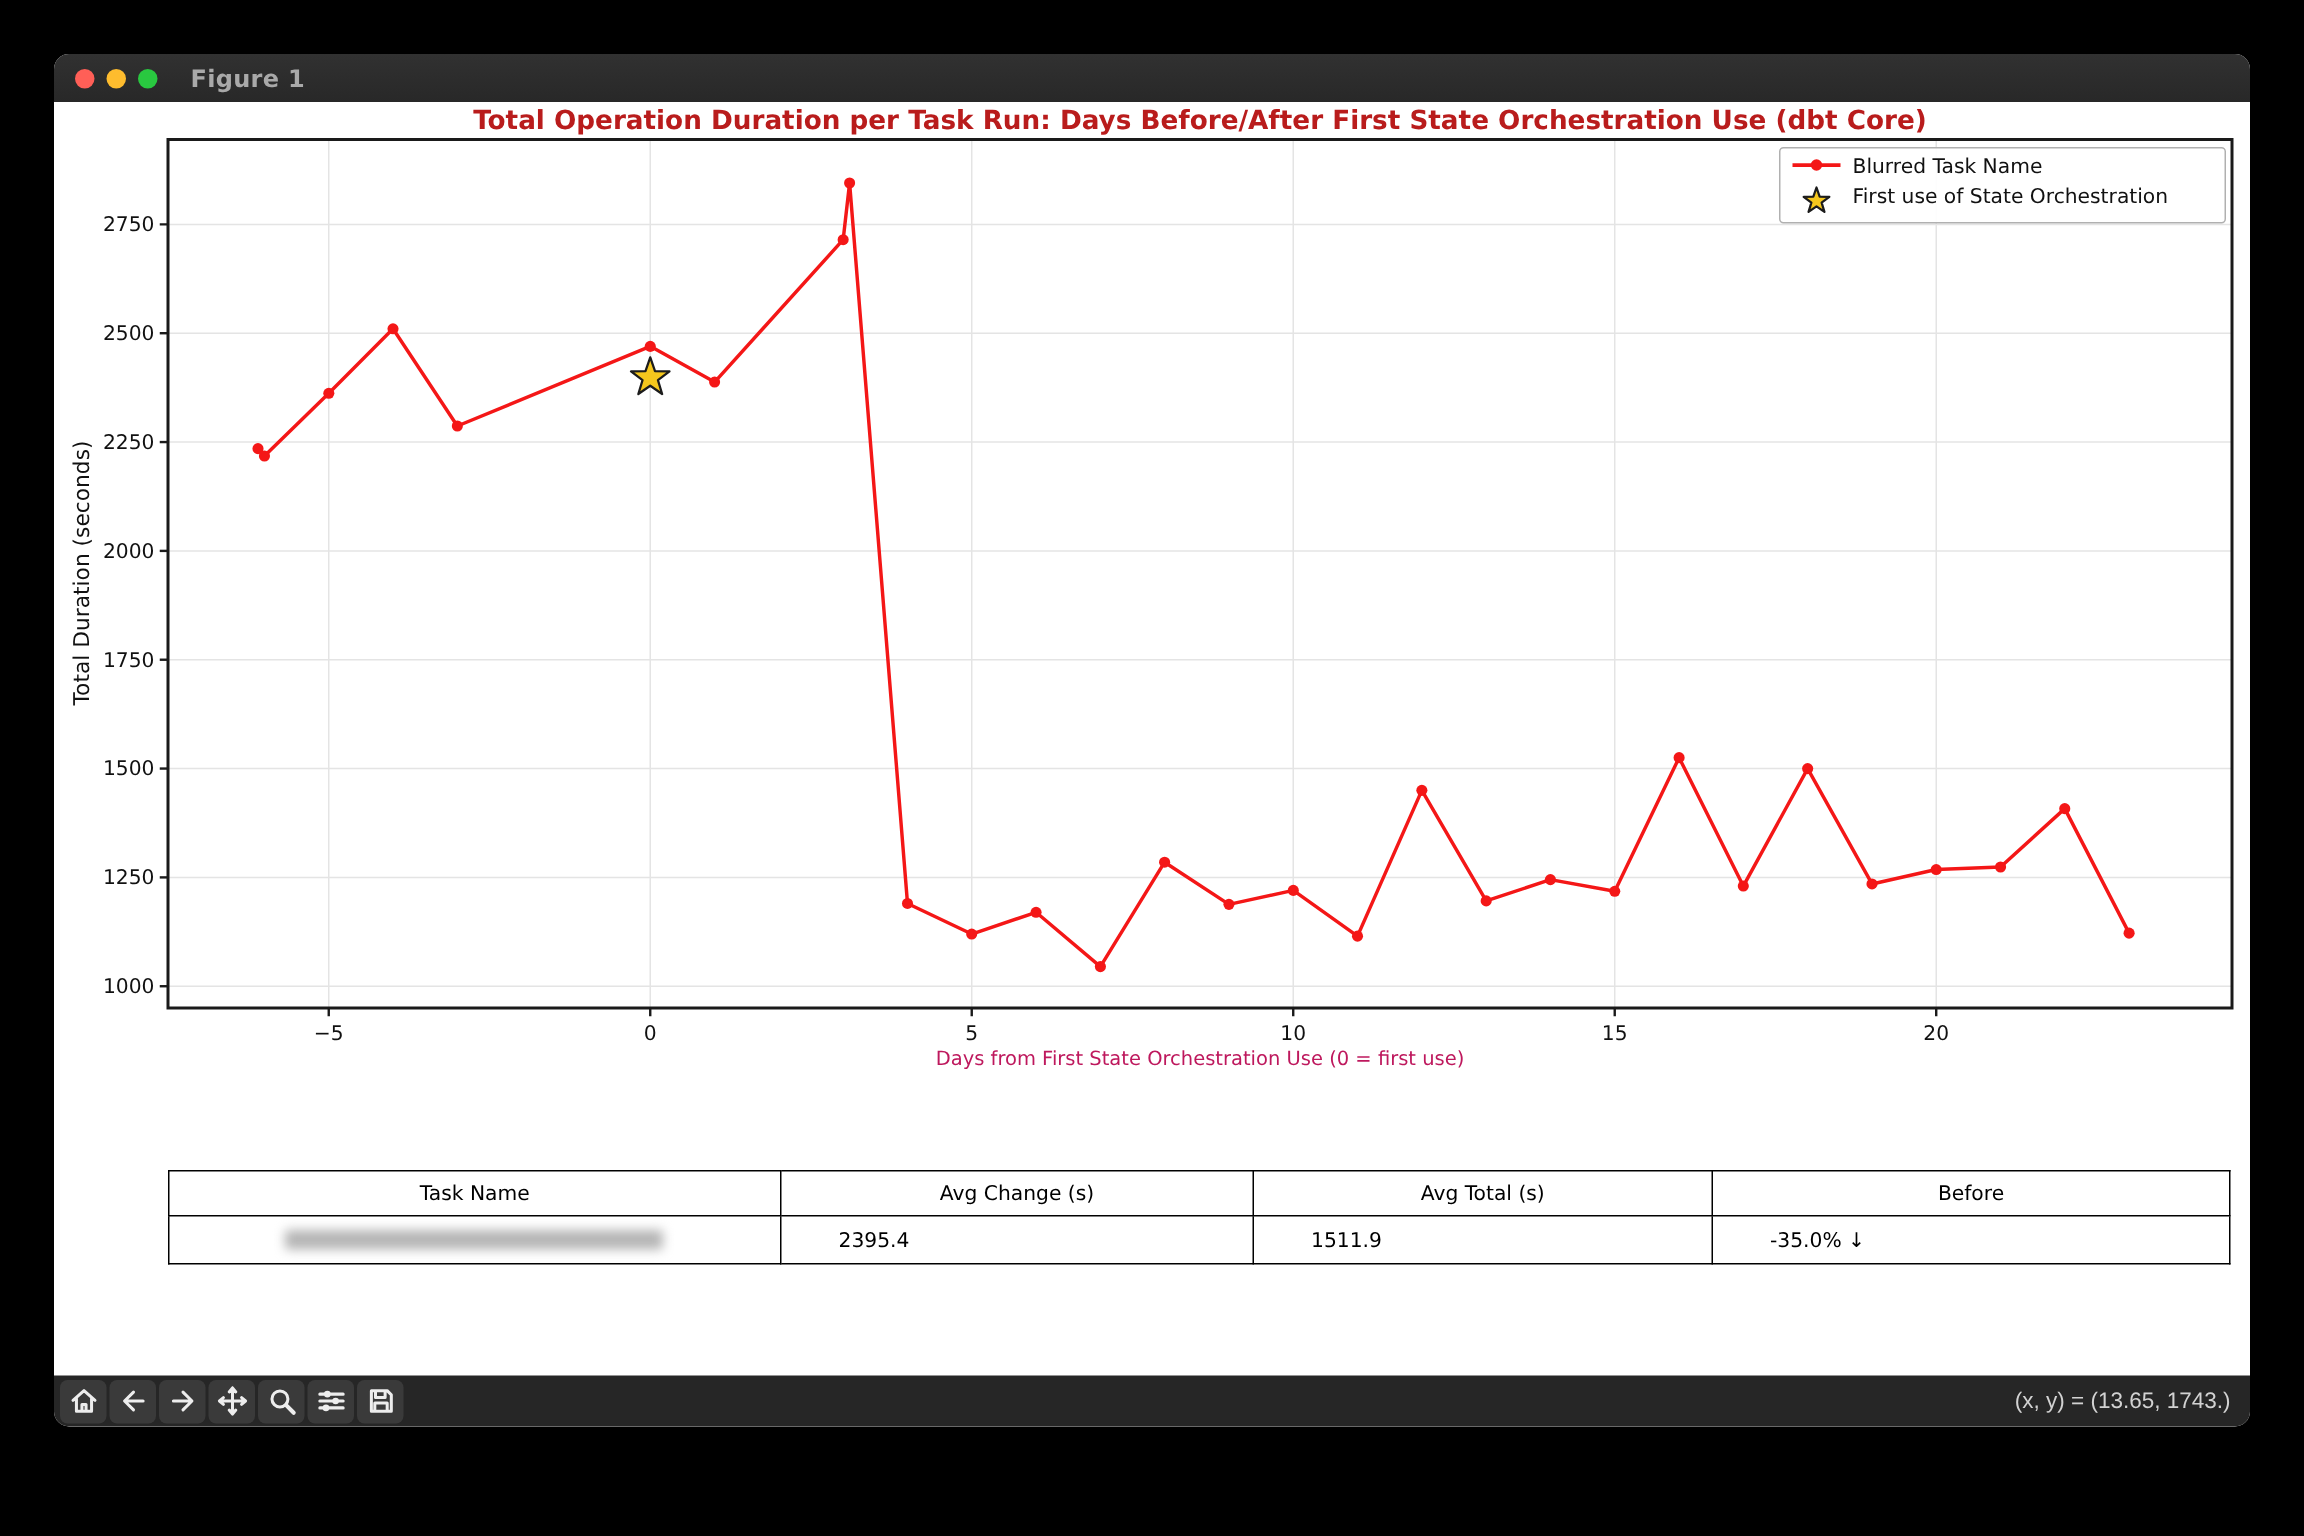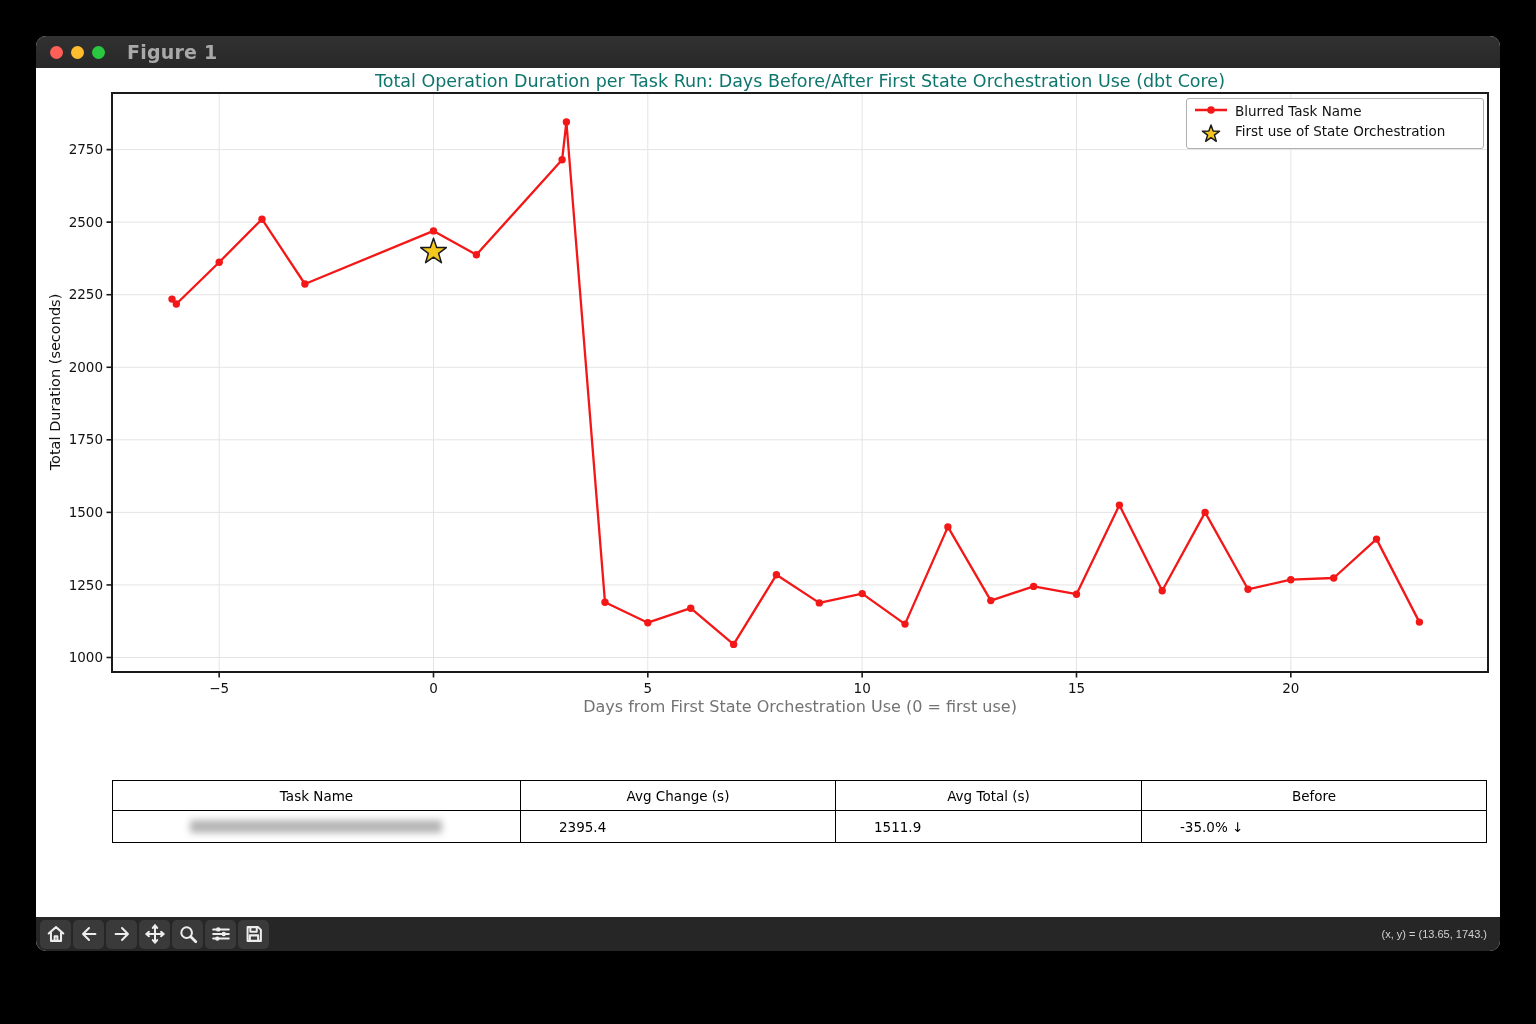--- a/index.html
+++ b/index.html
@@ -4,41 +4,41 @@
 <style>
   html,body{margin:0;padding:0;background:#000;width:1536px;height:1024px;overflow:hidden;}
   *{box-sizing:border-box;}
   .window{position:absolute;left:36px;top:36px;width:1464px;height:915px;background:#ffffff;border-radius:10px;overflow:hidden;font-family:"DejaVu Sans",sans-serif;}
   .titlebar{position:absolute;left:0;top:0;width:100%;height:32px;background:linear-gradient(#313131,#282828);display:flex;align-items:center;}
   .tl-dot{width:13px;height:13px;border-radius:50%;margin-left:8px;}
   .tl-dot:first-child{margin-left:14px;}
   .dot-red{background:#ff5f57;}
   .dot-yellow{background:#febc2e;}
   .dot-green{background:#29c840;}
-  .win-title{color:#a9a9a9;font-size:19px;font-weight:bold;margin-left:22px;letter-spacing:.2px;}
+  .win-title{color:#a9a9a9;font-size:16px;font-weight:bold;margin-left:22px;letter-spacing:.2px;}
   .figure{position:absolute;left:0;top:32px;width:1464px;height:849px;background:#fff;}
-  .fig-title{position:absolute;left:76px;top:2px;width:1376px;text-align:center;font-size:17.5px;font-weight:normal;color:#0f766e;line-height:22px;}
+  .fig-title{position:absolute;left:76px;top:2px;width:1376px;text-align:center;font-size:17.5px;font-weight:bold;color:#b91c1c;line-height:22px;}
   .canvas-svg{position:absolute;left:0;top:0;}
-  .xlabel{position:absolute;left:76px;top:630px;width:1376px;text-align:center;font-size:16px;color:#737373;line-height:18px;}
+  .xlabel{position:absolute;left:76px;top:630px;width:1376px;text-align:center;font-size:13px;color:#be185d;line-height:18px;}
   .ylabel{position:absolute;left:19px;top:314px;transform:translate(-50%,-50%) rotate(-90deg);white-space:nowrap;font-size:14.5px;color:#111;}
   .legend{position:absolute;left:1150px;top:30px;width:298px;background:rgba(255,255,255,.9);border:1px solid #b0b0b0;border-radius:3px;padding:4px 8px 5px 6px;}
   .legend-row{display:flex;align-items:flex-start;height:20px;}
   .legend-marker{width:36px;display:flex;justify-content:center;align-items:center;flex:0 0 36px;}
   .legend-label{font-size:13.5px;color:#111;margin-left:6px;white-space:nowrap;}
   .stats-table{position:absolute;left:76px;top:712px;width:1374px;border-collapse:collapse;table-layout:fixed;}
   .stats-table td,.stats-table th{border:1.6px solid #000;font-size:13.5px;font-weight:normal;color:#000;overflow:hidden;}
   .stats-table th{height:30px;text-align:center;vertical-align:middle;}
   .stats-table td{height:32px;text-align:left;vertical-align:middle;padding-left:38px;margin-left:32px;}
   .redacted-blob{width:252px;height:13px;background:#b5b5b5;border-radius:2px;filter:blur(3.5px);margin:0 auto;}
   .td-task{padding-left:0 !important;}
   .toolbar{position:absolute;left:0;top:881px;width:1464px;height:34px;background:#262626;display:flex;align-items:center;}
   .tb-btn{width:31px;height:29px;background:#3a3a3a;border-radius:5px;margin-left:2px;display:flex;align-items:center;justify-content:center;flex:0 0 31px;}
   .tb-btn:first-child{margin-left:4px;}
   .tb-btn svg{stroke:#ededed;fill:none;stroke-width:2.2;stroke-linecap:round;stroke-linejoin:round;}
-  .status{position:absolute;right:13px;top:50%;transform:translateY(-50%);color:#d2d2d2;font-size:11px;font-family:"Liberation Sans",sans-serif;}
+  .status{position:absolute;right:13px;top:50%;transform:translateY(-50%);color:#d2d2d2;font-size:15px;font-family:"Liberation Sans",sans-serif;}
 </style>
 </head>
 <body>
 
 <div class="window">
 
   <div class="titlebar">
     <div class="tl-dot dot-red"></div>
     <div class="tl-dot dot-yellow"></div>
     <div class="tl-dot dot-green"></div>

